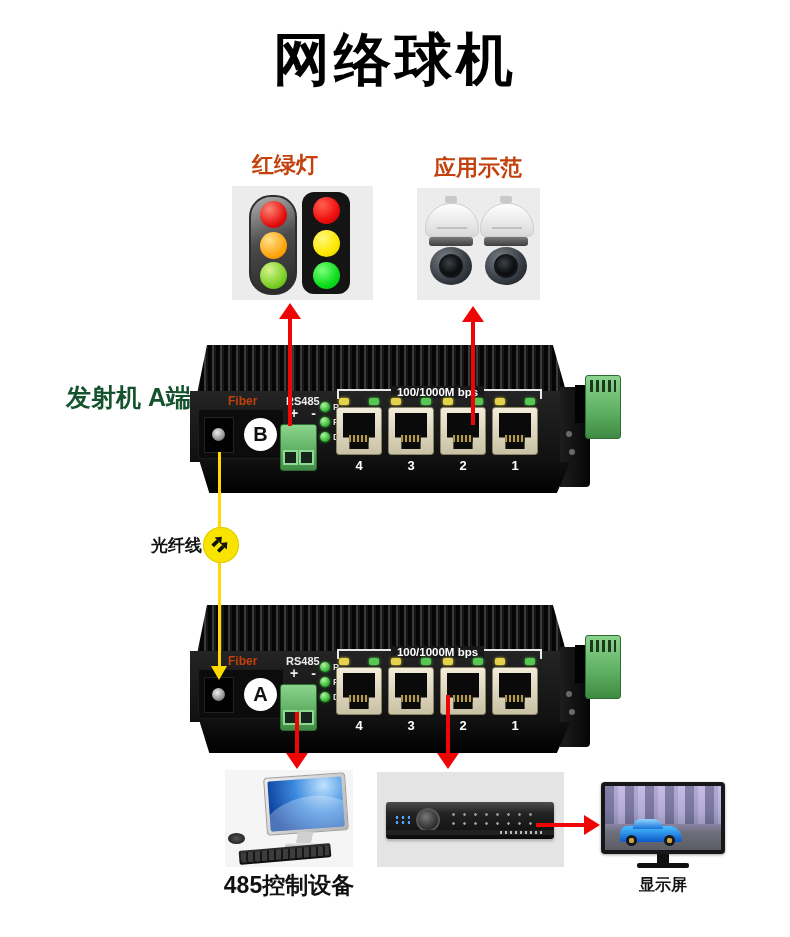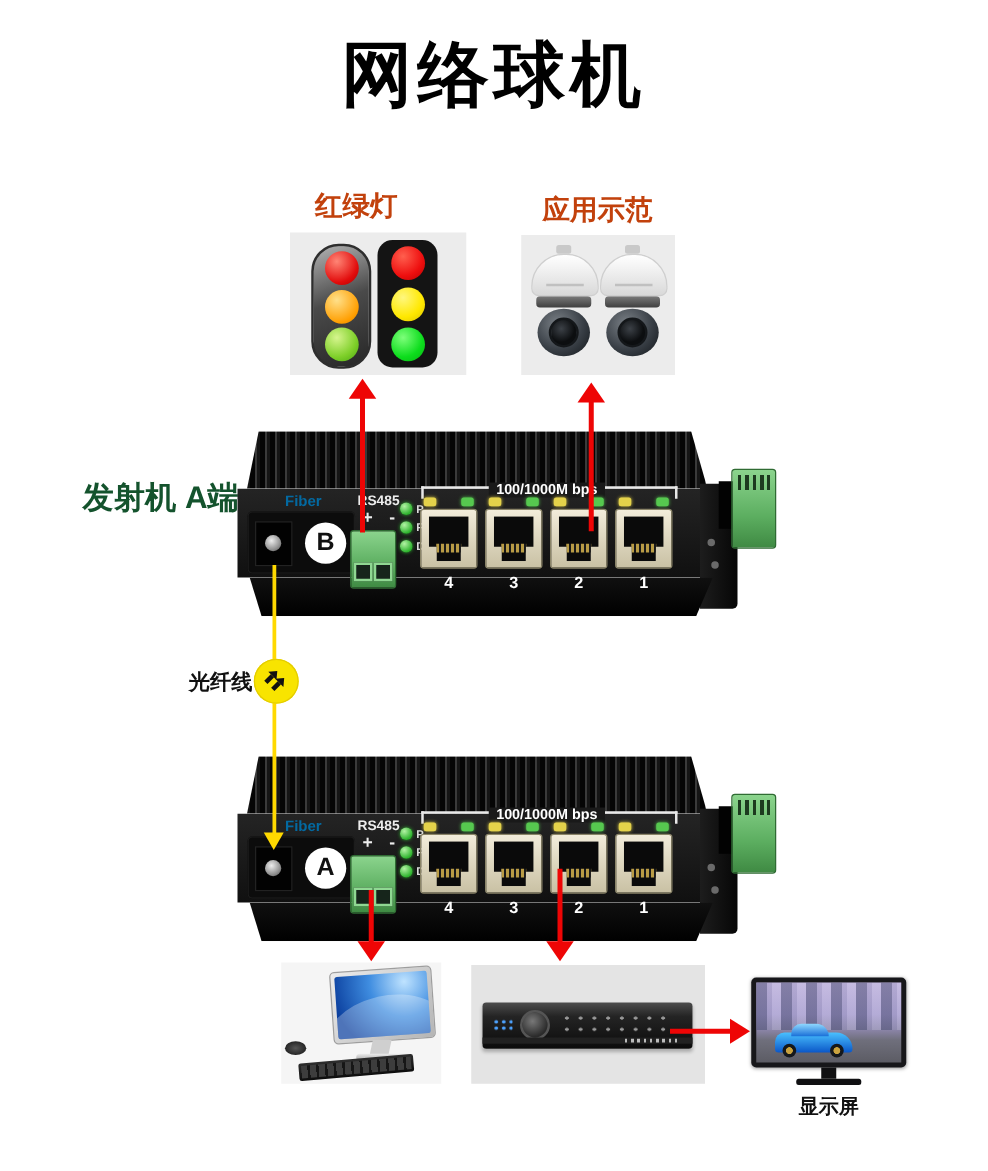--- a/index.html
+++ b/index.html
@@ -57,21 +57,21 @@
 
   
   .sw{width:430px;height:150px;}
   .sw-top{position:absolute;left:2px;top:0;width:374px;height:46px;border-radius:6px 6px 0 0;
     background:repeating-linear-gradient(90deg,#050505 0 4px,#3a3a3a 4px 6px,#151515 6px 8px);
     clip-path:polygon(1.5% 100%,4% 0,96.5% 0,100% 100%);}
   .sw-front{position:absolute;left:0;top:46px;width:370px;height:71px;background:linear-gradient(#242424,#101010);}
   .sw-side{position:absolute;left:370px;top:42px;width:30px;height:100px;background:linear-gradient(90deg,#1d1d1d,#060606);border-radius:0 4px 4px 0;}
   .sw-base{position:absolute;left:4px;top:117px;width:382px;height:31px;background:linear-gradient(#101010,#000);
     clip-path:polygon(1.5% 0,98.5% 0,95% 100%,4% 100%);}
-  .sw-fiber-label{position:absolute;left:38px;top:49px;color:#0369a1;font-size:12px;font-weight:700;}
+  .sw-fiber-label{position:absolute;left:38px;top:49px;color:#c2410c;font-size:12px;font-weight:700;}
   .sw-fiber-block{position:absolute;left:8px;top:64px;width:86px;height:50px;background:#0c0c0c;border-radius:4px;
     box-shadow:0 0 0 1px #1c1c1c inset;}
   .sw-fiber-conn{position:absolute;left:6px;top:8px;width:28px;height:34px;background:#020202;border:1px solid #222;}
   .sw-fiber-hole{position:absolute;left:7px;top:10px;width:13px;height:13px;border-radius:50%;
     background:radial-gradient(circle at 40% 35%,#ededed,#9a9a9a 55%,#4f4f4f);}
   .sw-id{position:absolute;left:46px;top:9px;width:33px;height:33px;border-radius:50%;background:#fff;color:#111;
     font-size:20px;font-weight:700;display:flex;align-items:center;justify-content:center;}
   .sw-rs485-label{position:absolute;left:96px;top:50px;color:#ededed;font-size:11px;font-weight:700;}
   .sw-pm{position:absolute;left:100px;top:61px;width:26px;display:flex;justify-content:space-between;color:#ededed;
     font-size:14px;font-weight:700;line-height:14px;}
@@ -435,15 +435,16 @@
         <div class="mon-car">
           <div class="mon-wheel" style="left:6px;"></div>
           <div class="mon-wheel" style="right:7px;"></div>
         </div>
       </div>
     </div>
     <div class="mon-neck"></div>
     <div class="mon-foot"></div>
   </div>
 
+  <div class="abs bottom-label" style="left:199px;top:870px;width:180px;">485控制设备</div>
   <div class="abs bottom-label" style="left:599px;top:875px;width:128px;font-size:16px;">显示屏</div>
 
 </div>
 
 </body></html>

